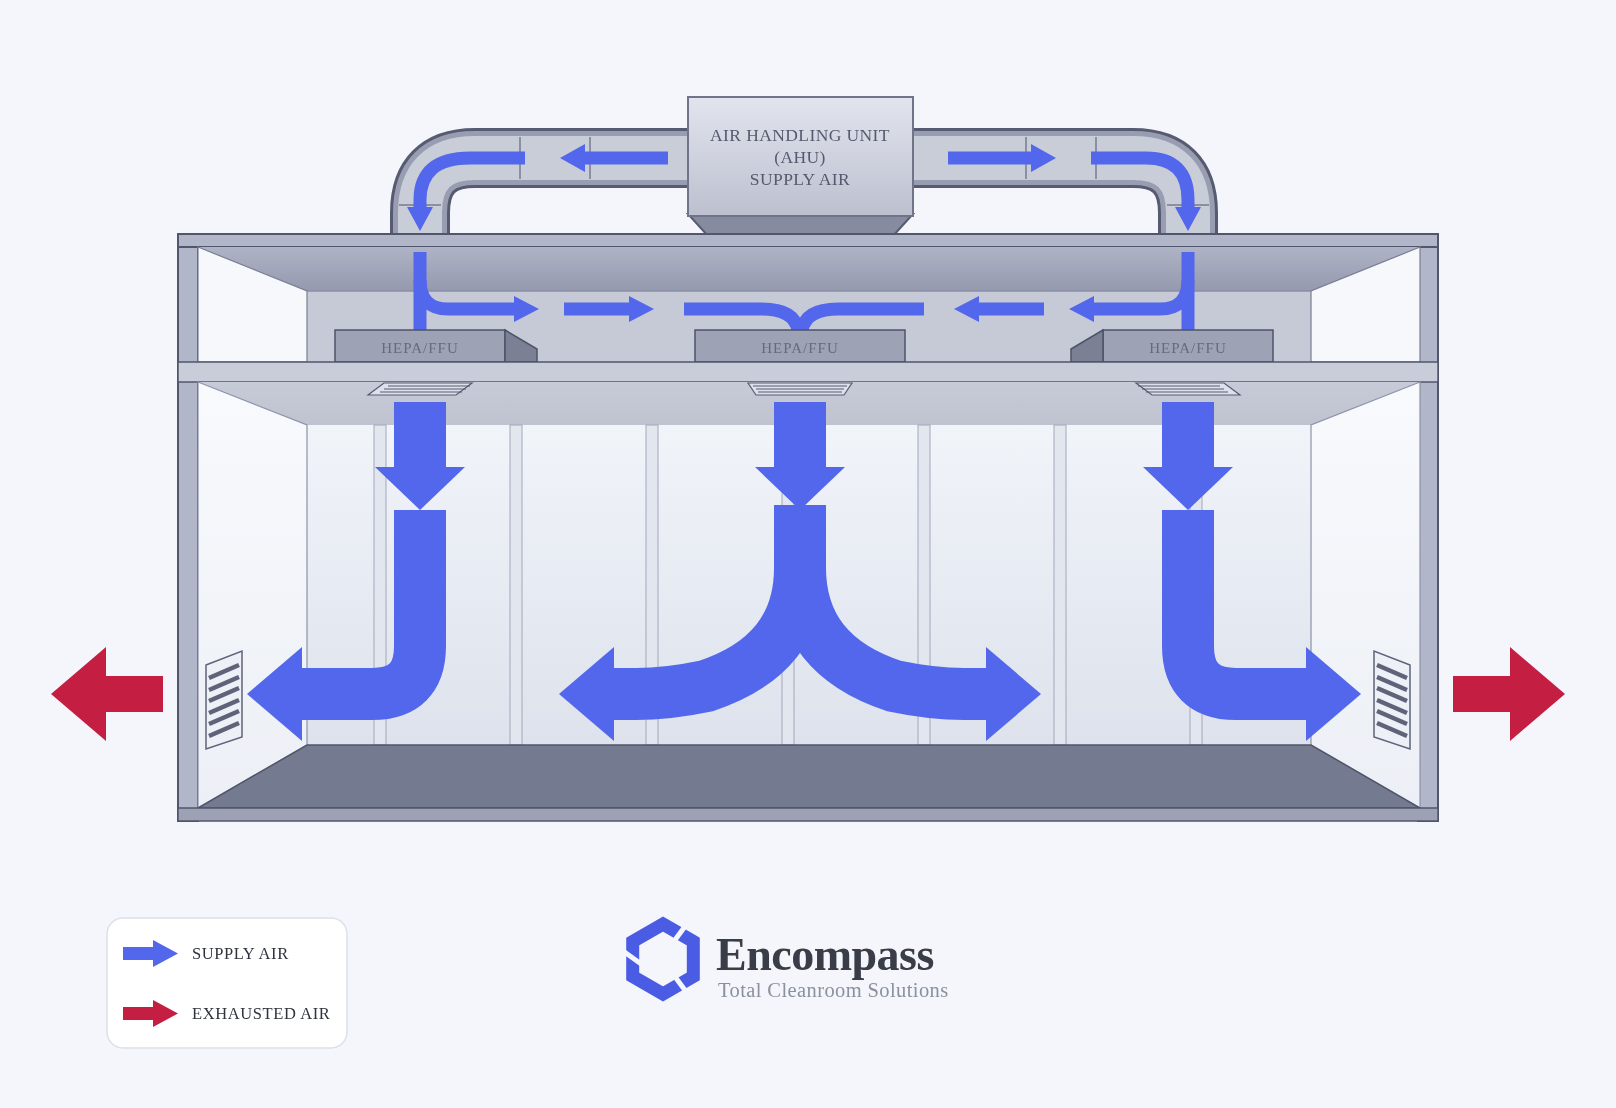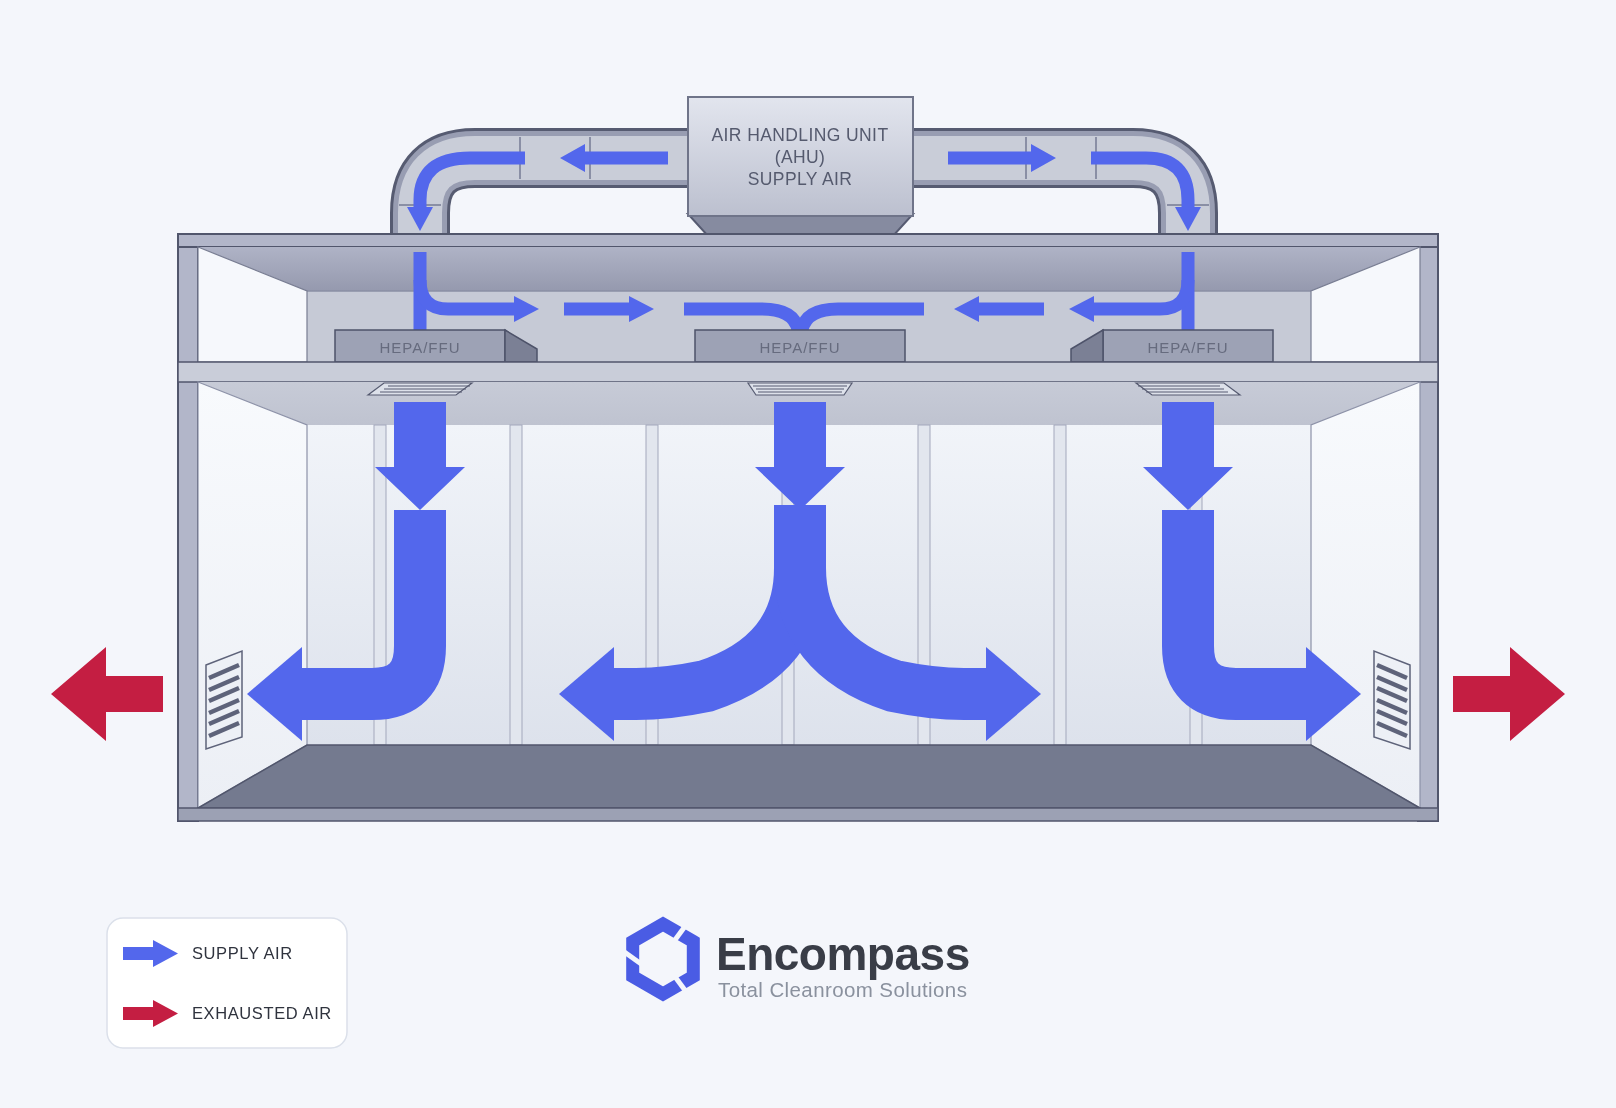--- a/index.html
+++ b/index.html
@@ -1,16 +1,16 @@
 <!DOCTYPE html>
 <html style="--supply-air: #5367EC; --exhaust-air: #C41E42; --logo-blue: #4A5CE4;"><head>
 <meta charset="utf-8">
 <style>
   html,body{margin:0;padding:0;background:#F4F6FB;}
-  .stage{width:1612px;height:1108px;position:relative;font-family:Liberation Sans, sans-serif;}
+  .stage{width:1612px;height:1108px;position:relative;font-family:Liberation Serif, serif;}
   svg{display:block;}
   
   .supply-fill{fill:var(--supply-air,#5367EC);}
   .supply-stroke{stroke:var(--supply-air,#5367EC);fill:none;}
   .exhaust-fill{fill:var(--exhaust-air,#C41E42);}
   .logo-stroke{stroke:var(--logo-blue,#4A5CE4);fill:none;}
   .ahu-label{font-size:17.5px;fill:#555A6E;letter-spacing:.4px;text-anchor:middle;}
   .hepa-label{font-size:15px;fill:#666B7E;letter-spacing:1px;text-anchor:middle;}
   .legend-label{font-size:16.5px;fill:#2F333E;letter-spacing:.6px;}
   .brand-name{font-size:46px;font-weight:bold;fill:#393D47;letter-spacing:-.5px;}

